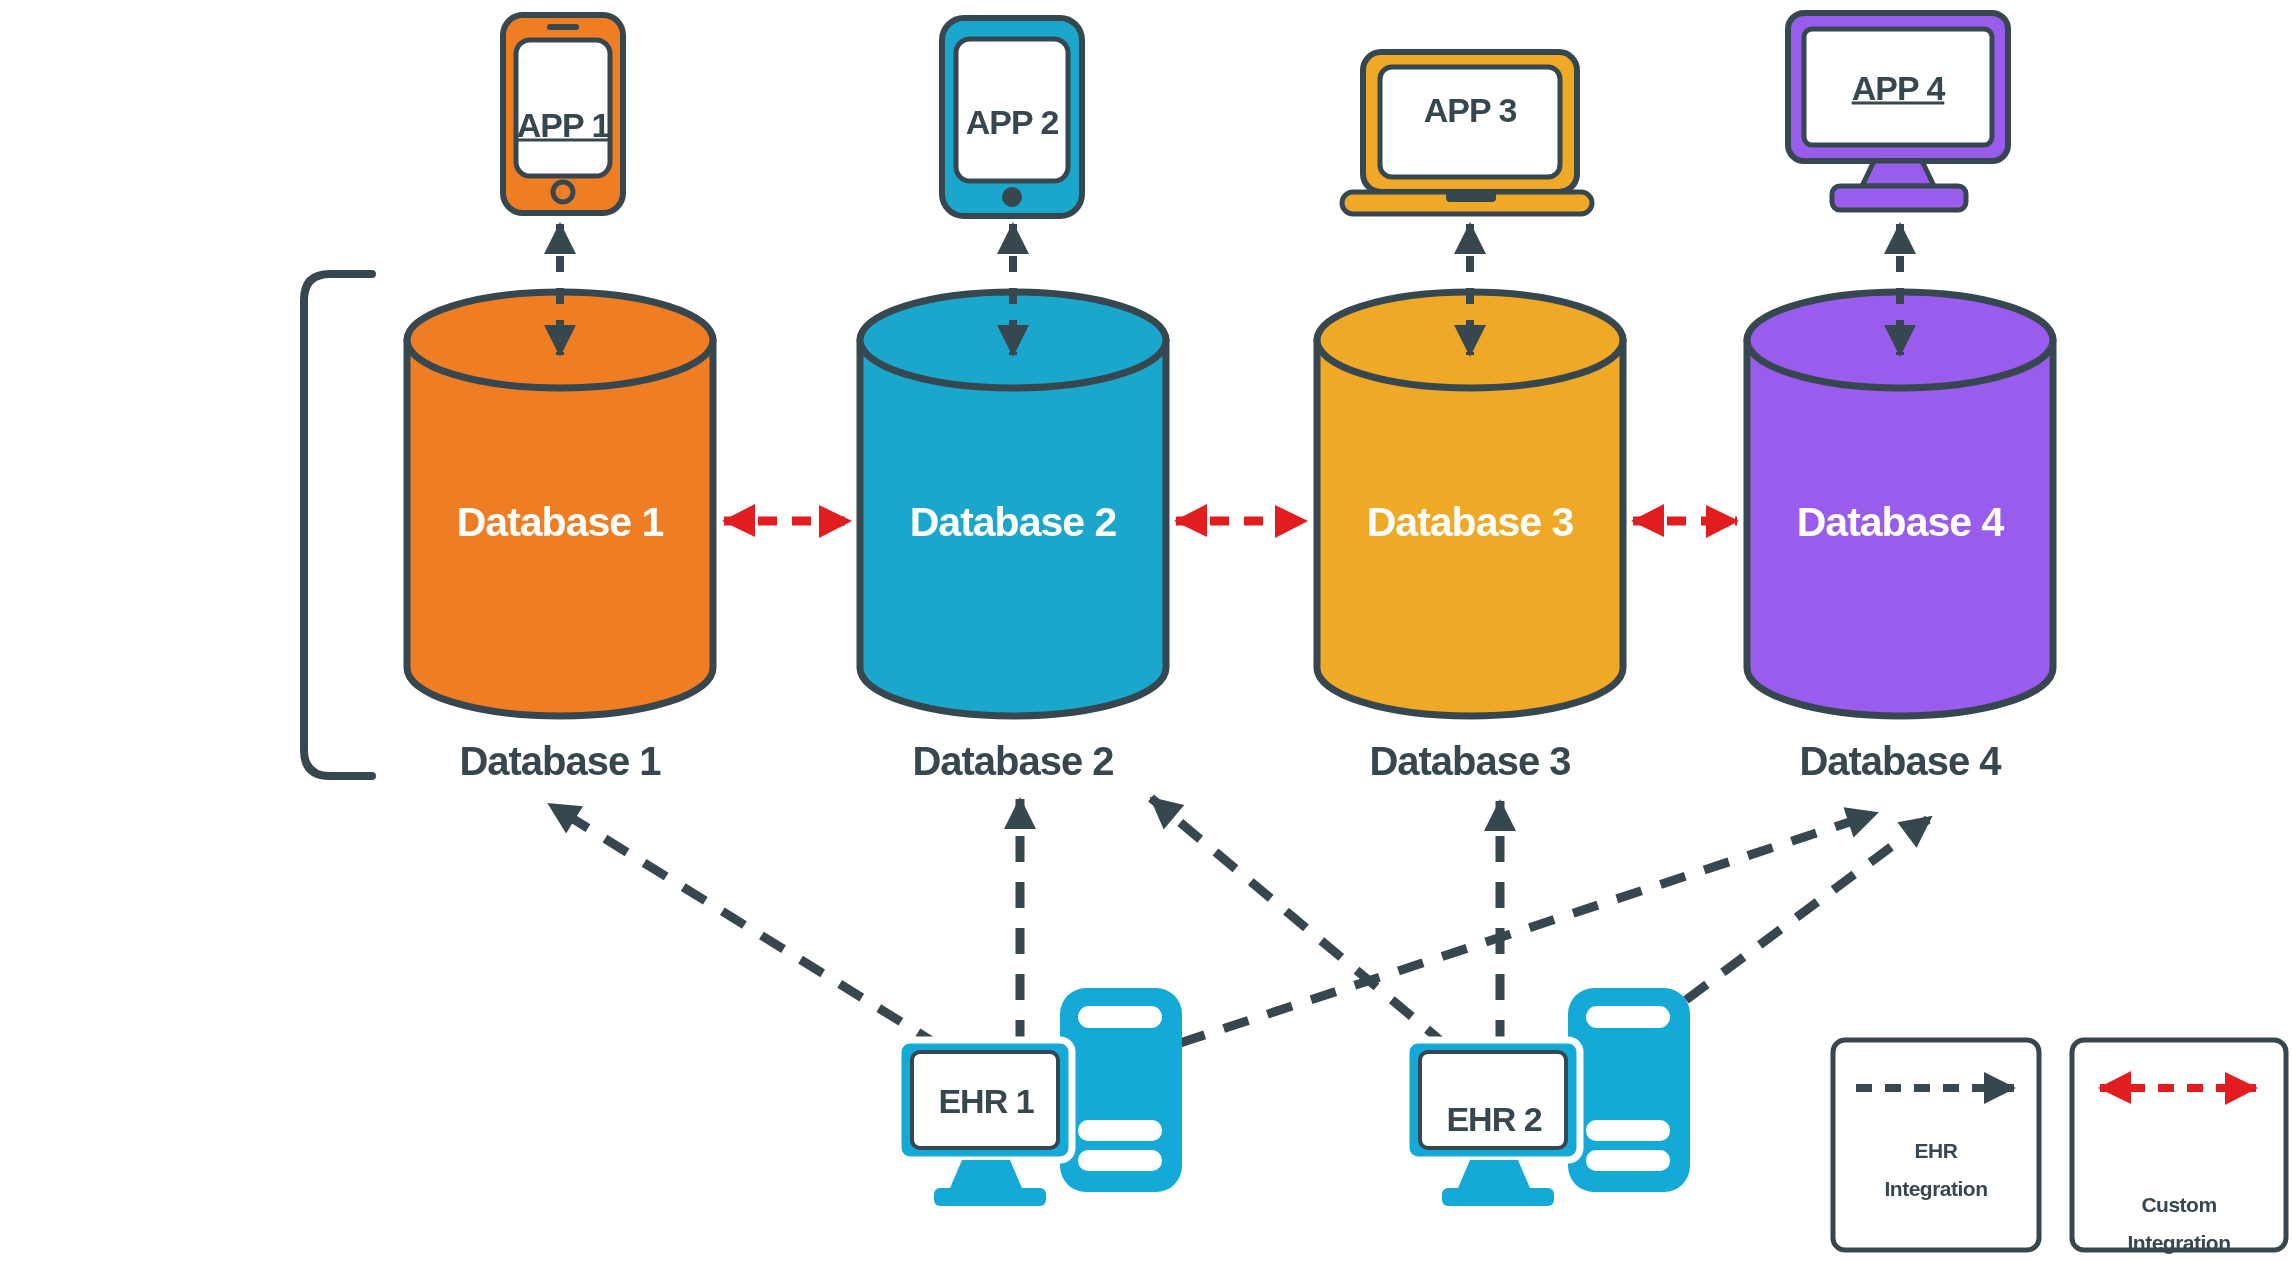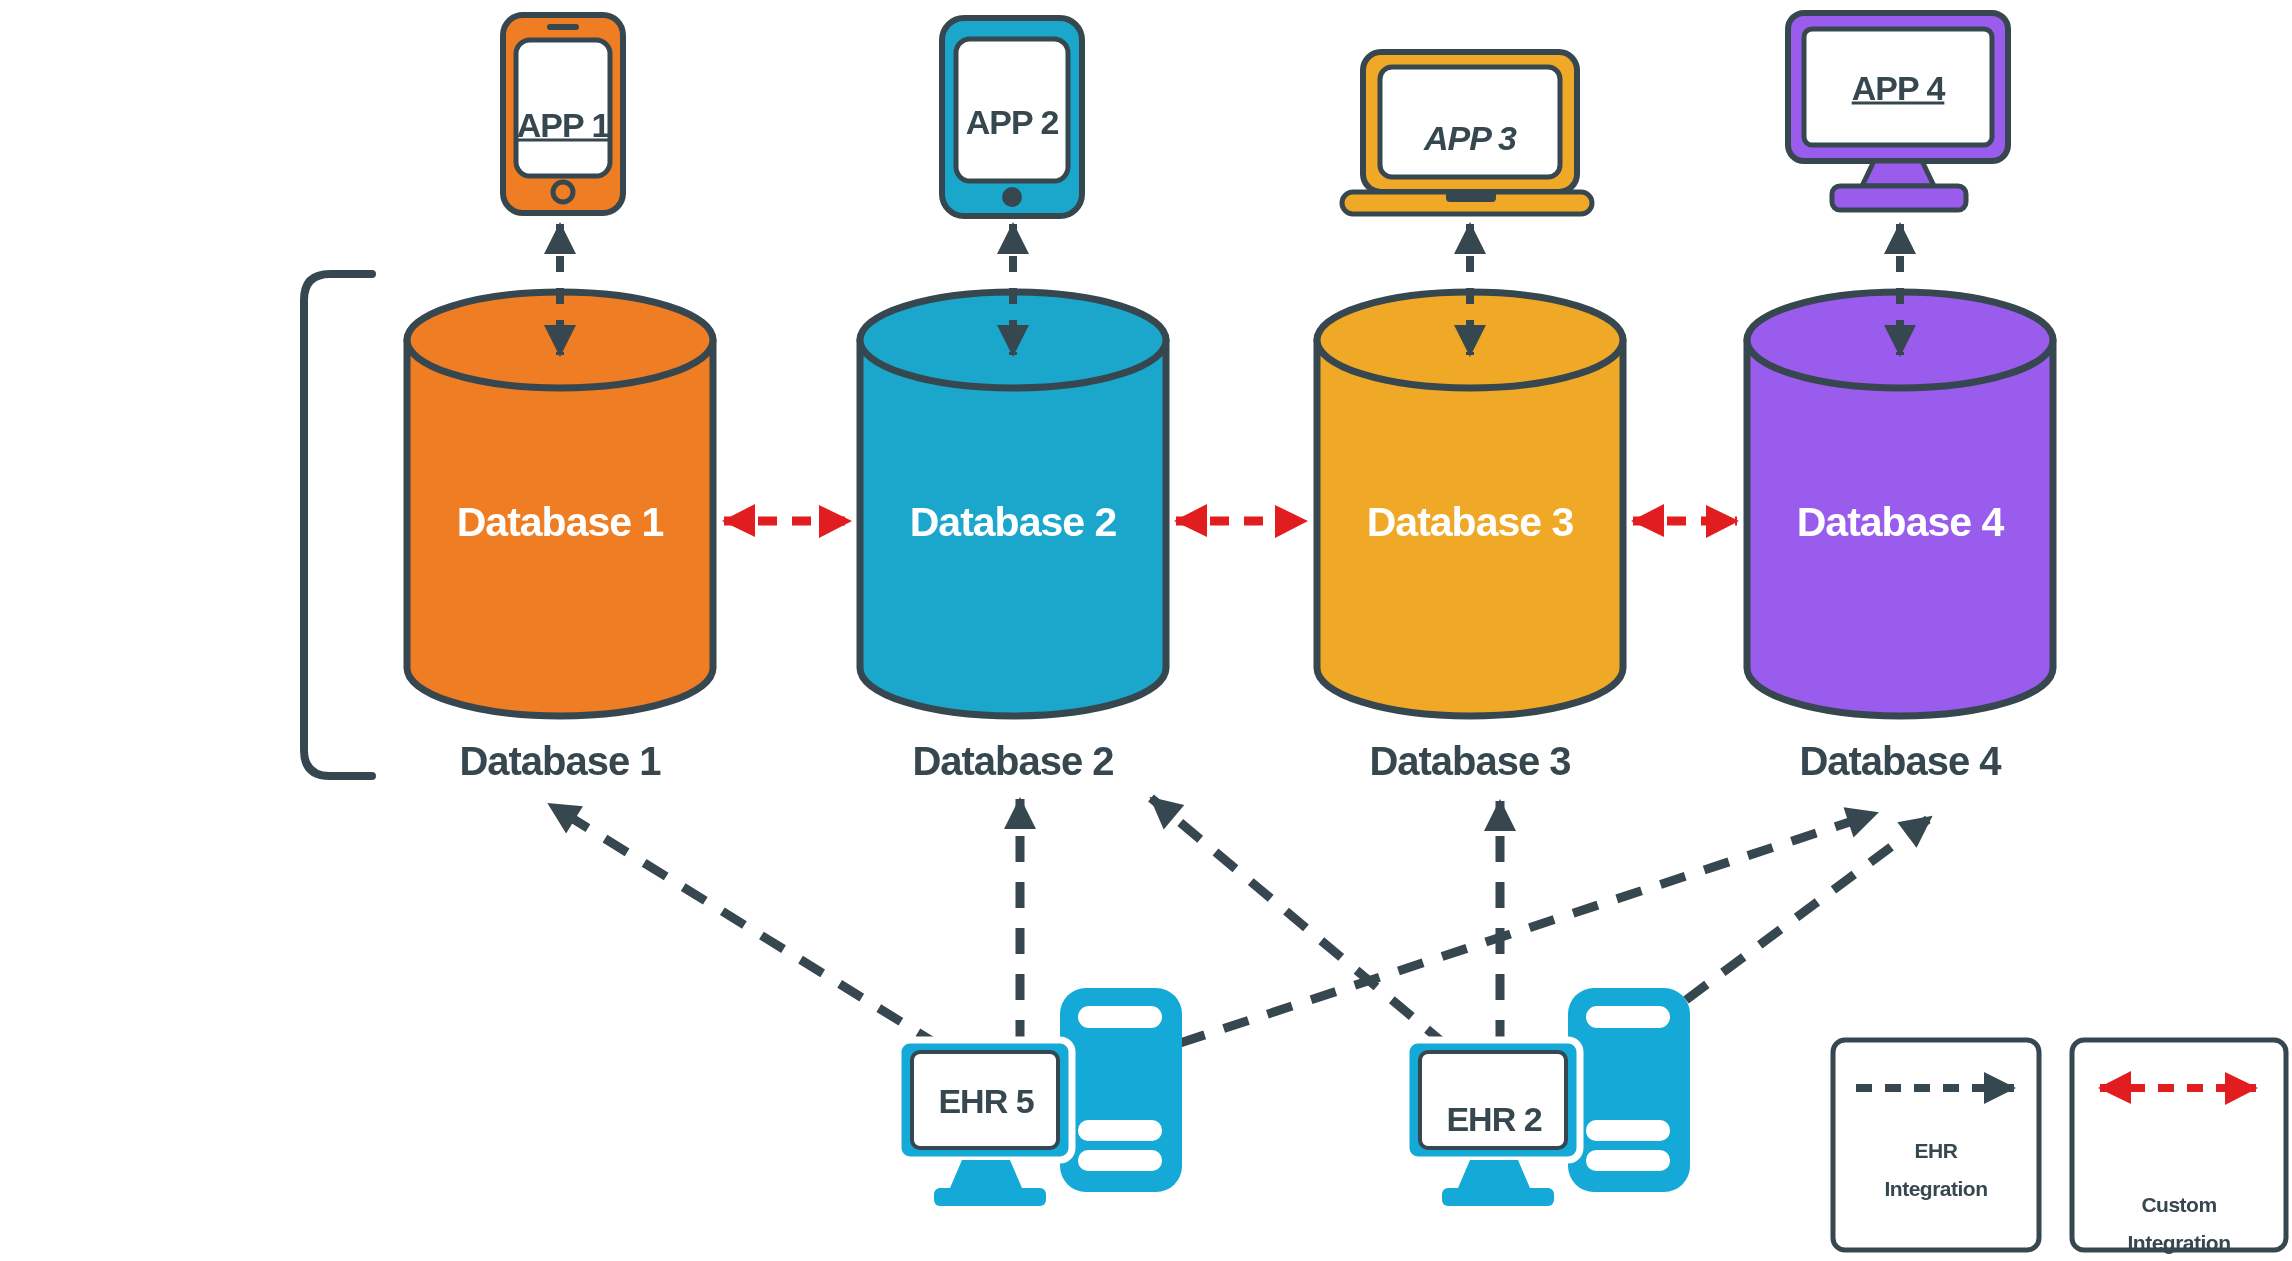--- a/index.html
+++ b/index.html
@@ -147,34 +147,34 @@
 
   <g>
     <rect class="fill-white sd sw5" x="2072" y="1040" width="214" height="210" rx="12"></rect>
     <line class="dash-legend-red" x1="2100" y1="1088" x2="2256" y2="1088" marker-start="url(#ah-red)" marker-end="url(#ah-red)"></line>
   </g>
 </svg>
 
 
 <div class="txt app-label" style="left:563px;top:125px;text-decoration:underline;">APP 1</div>
 <div class="txt app-label" style="left:1012px;top:122px;">APP 2</div>
-<div class="txt app-label" style="left:1470px;top:138px;font-style:italic;">APP 3</div>
+<div class="txt app-label" style="left:1470px;top:110px;">APP 3</div>
 <div class="txt app-label" style="left:1898px;top:88px;text-decoration:underline;">APP 4</div>
 
 <div class="txt db-label" style="left:560px;top:522px;">Database 1</div>
 <div class="txt db-label" style="left:1013px;top:522px;">Database 2</div>
 <div class="txt db-label" style="left:1470px;top:522px;">Database 3</div>
 <div class="txt db-label" style="left:1900px;top:522px;">Database 4</div>
 
 <div class="txt db-caption" style="left:560px;top:761px;">Database 1</div>
 <div class="txt db-caption" style="left:1013px;top:761px;">Database 2</div>
 <div class="txt db-caption" style="left:1470px;top:761px;">Database 3</div>
 <div class="txt db-caption" style="left:1900px;top:761px;">Database 4</div>
 
-<div class="txt ehr-label" style="left:986px;top:1101px;">EHR 5</div>
+<div class="txt ehr-label" style="left:986px;top:1101px;">EHR 1</div>
 <div class="txt ehr-label" style="left:1494px;top:1119px;">EHR 2</div>
 
 <div class="txt legend-label" style="left:1936px;top:1170px;">
   <div>EHR</div>
   <div>Integration</div>
 </div>
 <div class="txt legend-label" style="left:2179px;top:1224px;">
   <div>Custom</div>
   <div>Integration</div>
 </div>

